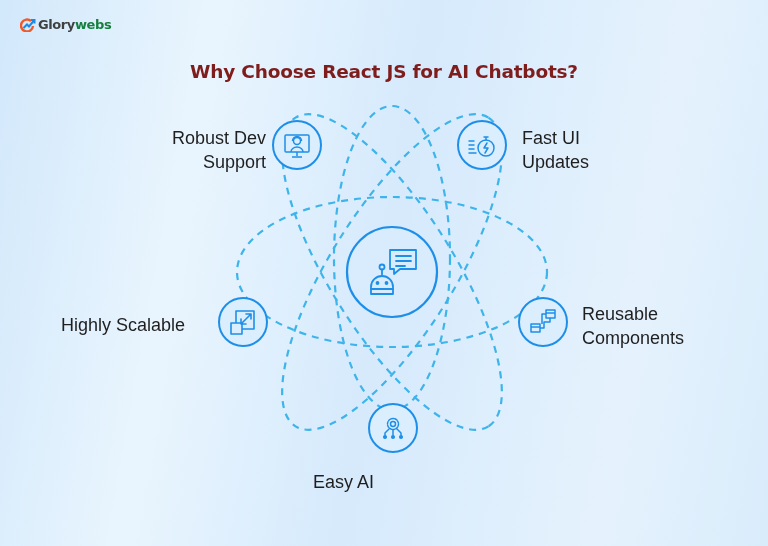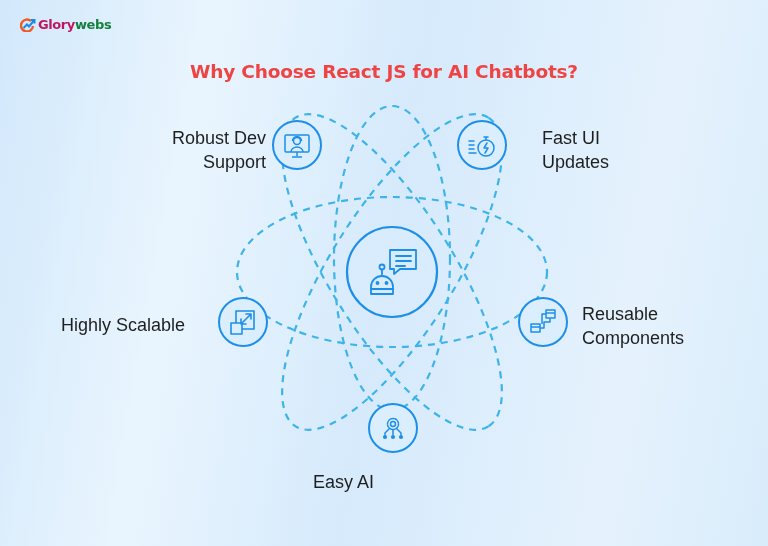--- a/index.html
+++ b/index.html
@@ -5,25 +5,25 @@
   html, body { margin: 0; padding: 0; }
   body {
     width: 768px; height: 546px; overflow: hidden; position: relative;
     background: linear-gradient(100deg, #d2e8fb 0%, #e9f5fe 25%, #d6eafc 50%, #e5f2fd 80%, #d9ecfb 100%);
     font-family: "Liberation Sans", sans-serif;
   }
   .logo {
     position: absolute; left: 20px; top: 17px; display: flex; align-items: center; gap: 2px;
     font-family: "DejaVu Sans", sans-serif; font-weight: bold; font-size: 13px; letter-spacing: -0.4px;
   }
-  .logo .g { color: #be185d; }
+  .logo .g { color: #404040; }
   .logo .w { color: #15803d; }
   .title {
     position: absolute; left: 0; width: 768px; top: 61px; text-align: center;
-    font-family: "DejaVu Sans", sans-serif; font-weight: bold; font-size: 18.5px; color: #ef4444;
+    font-family: "DejaVu Sans", sans-serif; font-weight: bold; font-size: 18.5px; color: #7f1d1d;
     letter-spacing: -0.2px;
   }
   svg.diagram { position: absolute; left: 0; top: 0; }
   .label {
     position: absolute; font-size: 18px; line-height: 24px; color: #1f1f1f;
   }
   .label.right-align { text-align: right; }
   .label.center { text-align: left; }
 </style>
 </head>
@@ -114,21 +114,21 @@
       <circle cx="401" cy="437" r="1.3" fill="#1e8fe8"></circle>
     </g>
   </g>
 </svg>
 
 <div class="label right-align" style="left:140px; top:126px; width:126px;">
   <div>Robust Dev</div>
   <div>Support</div>
 </div>
 
-<div class="label" style="left:522px; top:126px; width:120px;margin-left:20px;">
+<div class="label" style="left:522px; top:126px; width:120px;">
   <div>Fast UI</div>
   <div>Updates</div>
 </div>
 
 <div class="label right-align" style="left:40px; top:313px; width:166px;text-align:center;">
   <div>Highly Scalable</div>
 </div>
 
 <div class="label" style="left:582px; top:302px; width:140px;">
   <div>Reusable</div>

